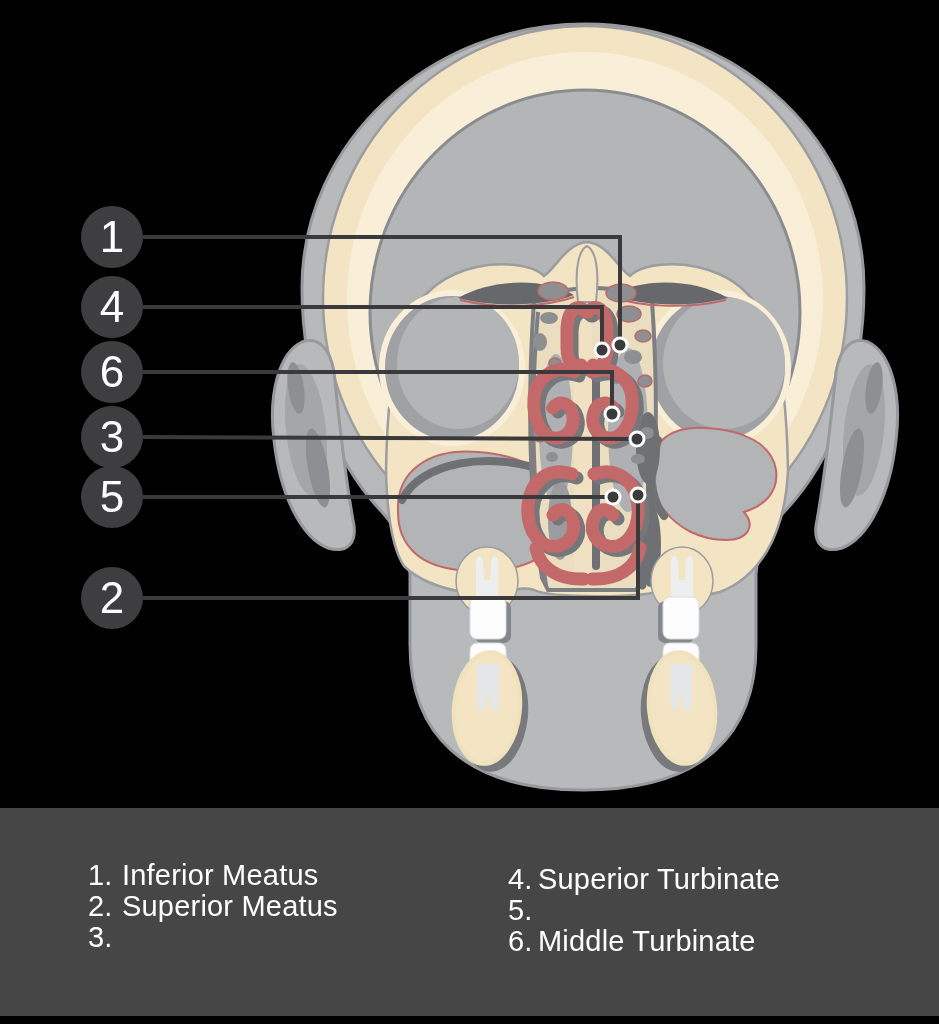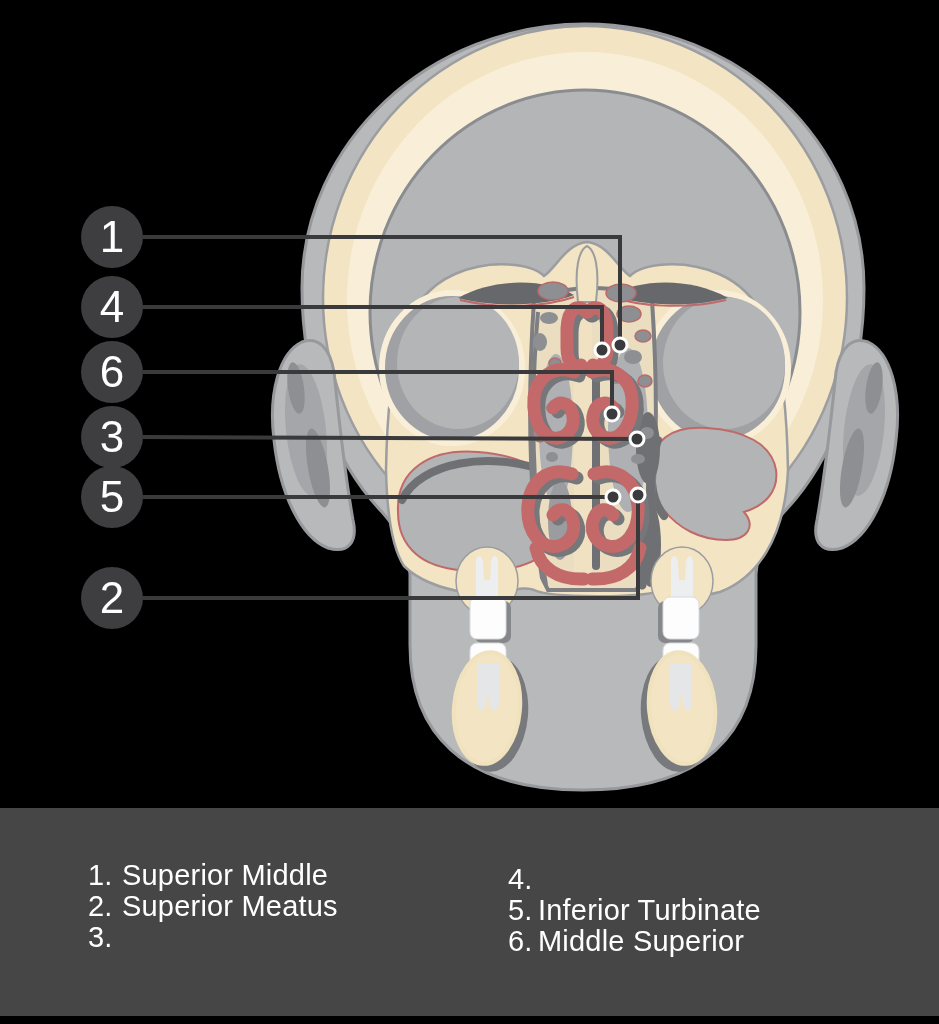--- a/index.html
+++ b/index.html
@@ -204,37 +204,37 @@
       <circle cx="112" cy="598" r="31" fill="#3e3e40"></circle>
       <text class="callout-num" x="112" y="613" text-anchor="middle">2</text>
     </g>
   </g>
 </svg>
 
   <div id="legend">
     <div class="col col-left">
       <div class="row">
         <span class="n">1.</span>
-        <span>Superior Middle</span>
+        <span>Inferior Meatus</span>
       </div>
       <div class="row">
         <span class="n">2.</span>
         <span>Superior Meatus</span>
       </div>
       <div class="row">
         <span class="n">3.</span>
       </div>
     </div>
     <div class="col col-right">
       <div class="row">
         <span class="n">4.</span>
+        <span>Superior Turbinate</span>
       </div>
       <div class="row">
         <span class="n">5.</span>
-        <span>Inferior Turbinate</span>
       </div>
       <div class="row">
         <span class="n">6.</span>
-        <span>Middle Superior</span>
+        <span>Middle Turbinate</span>
       </div>
     </div>
   </div>
 </div>
 
 </body></html>

